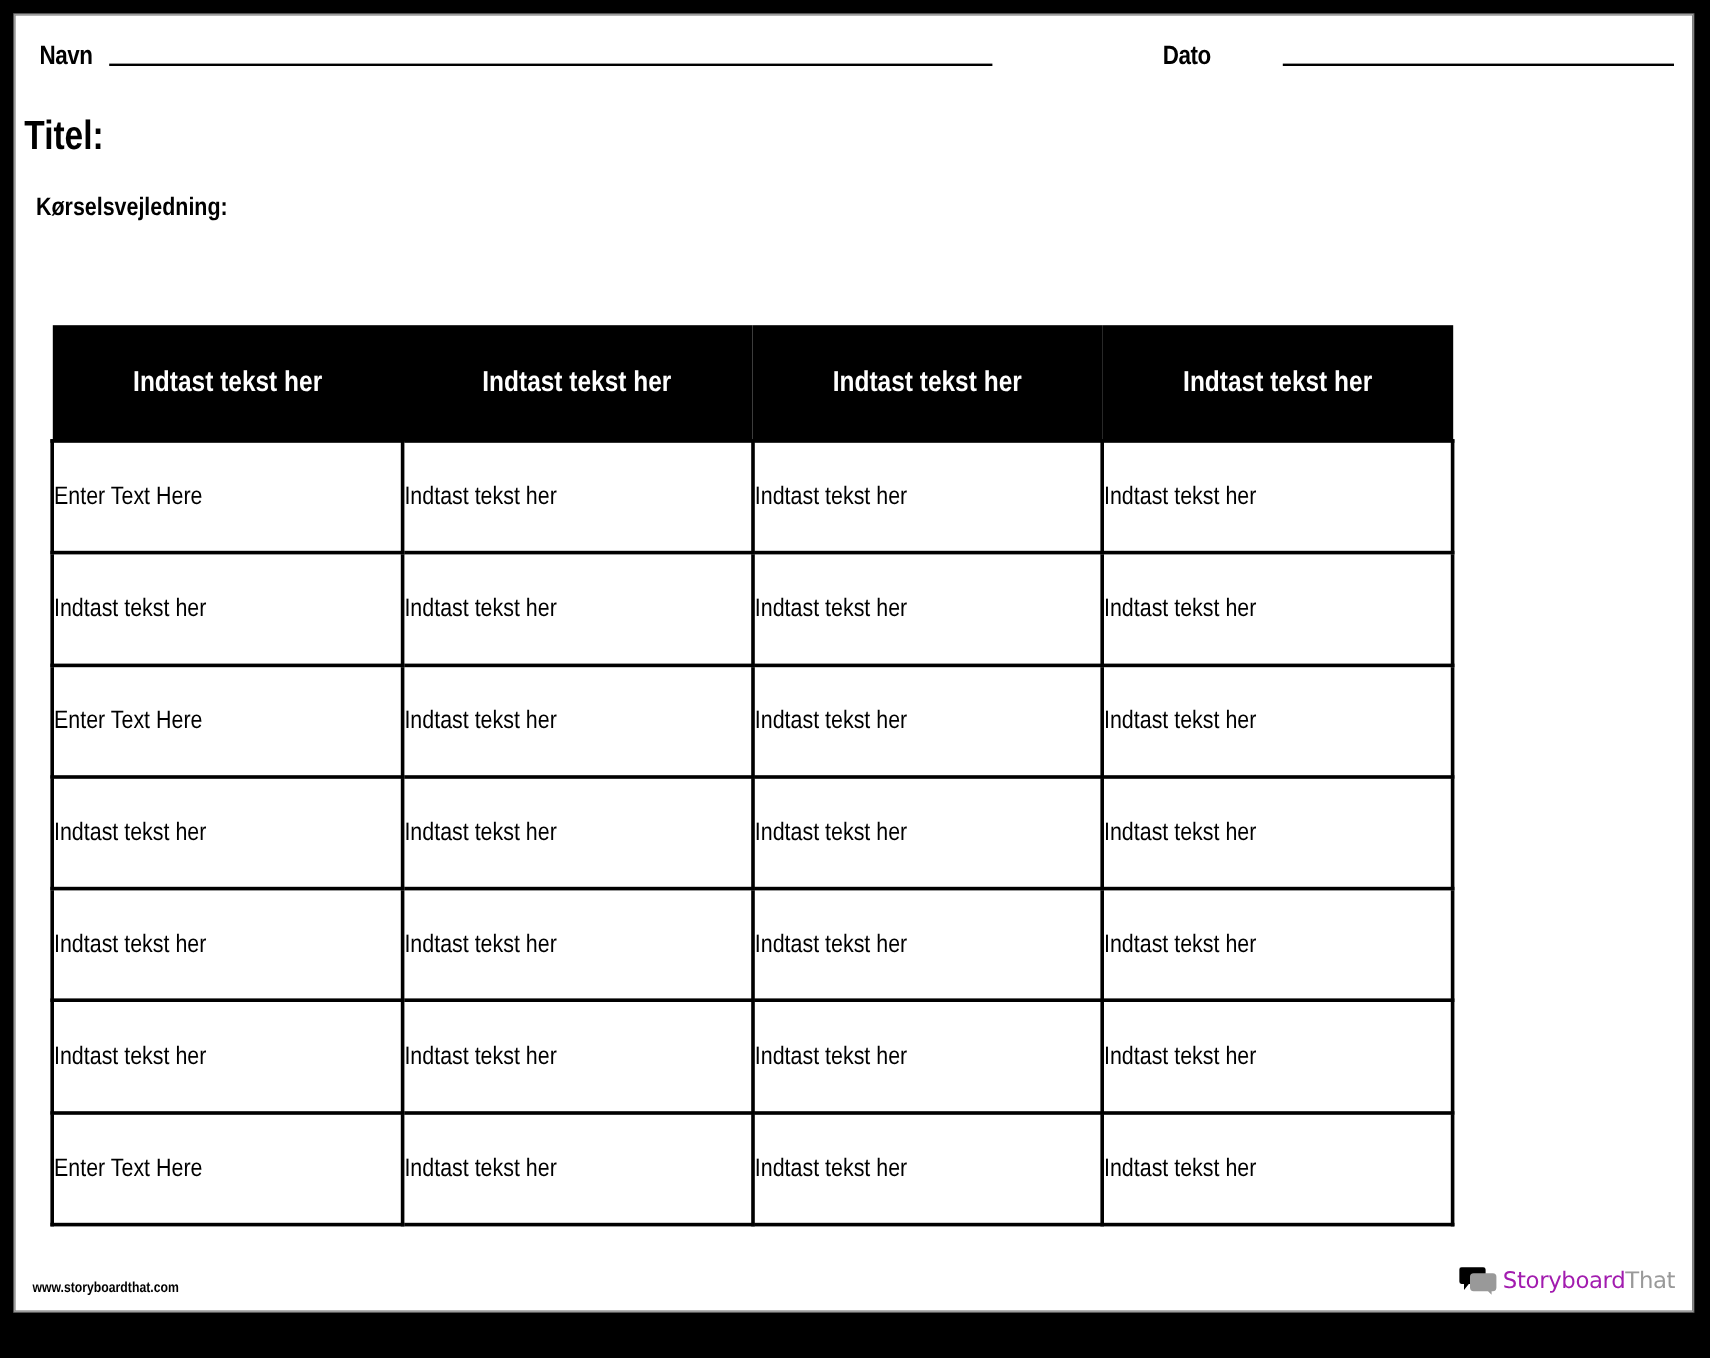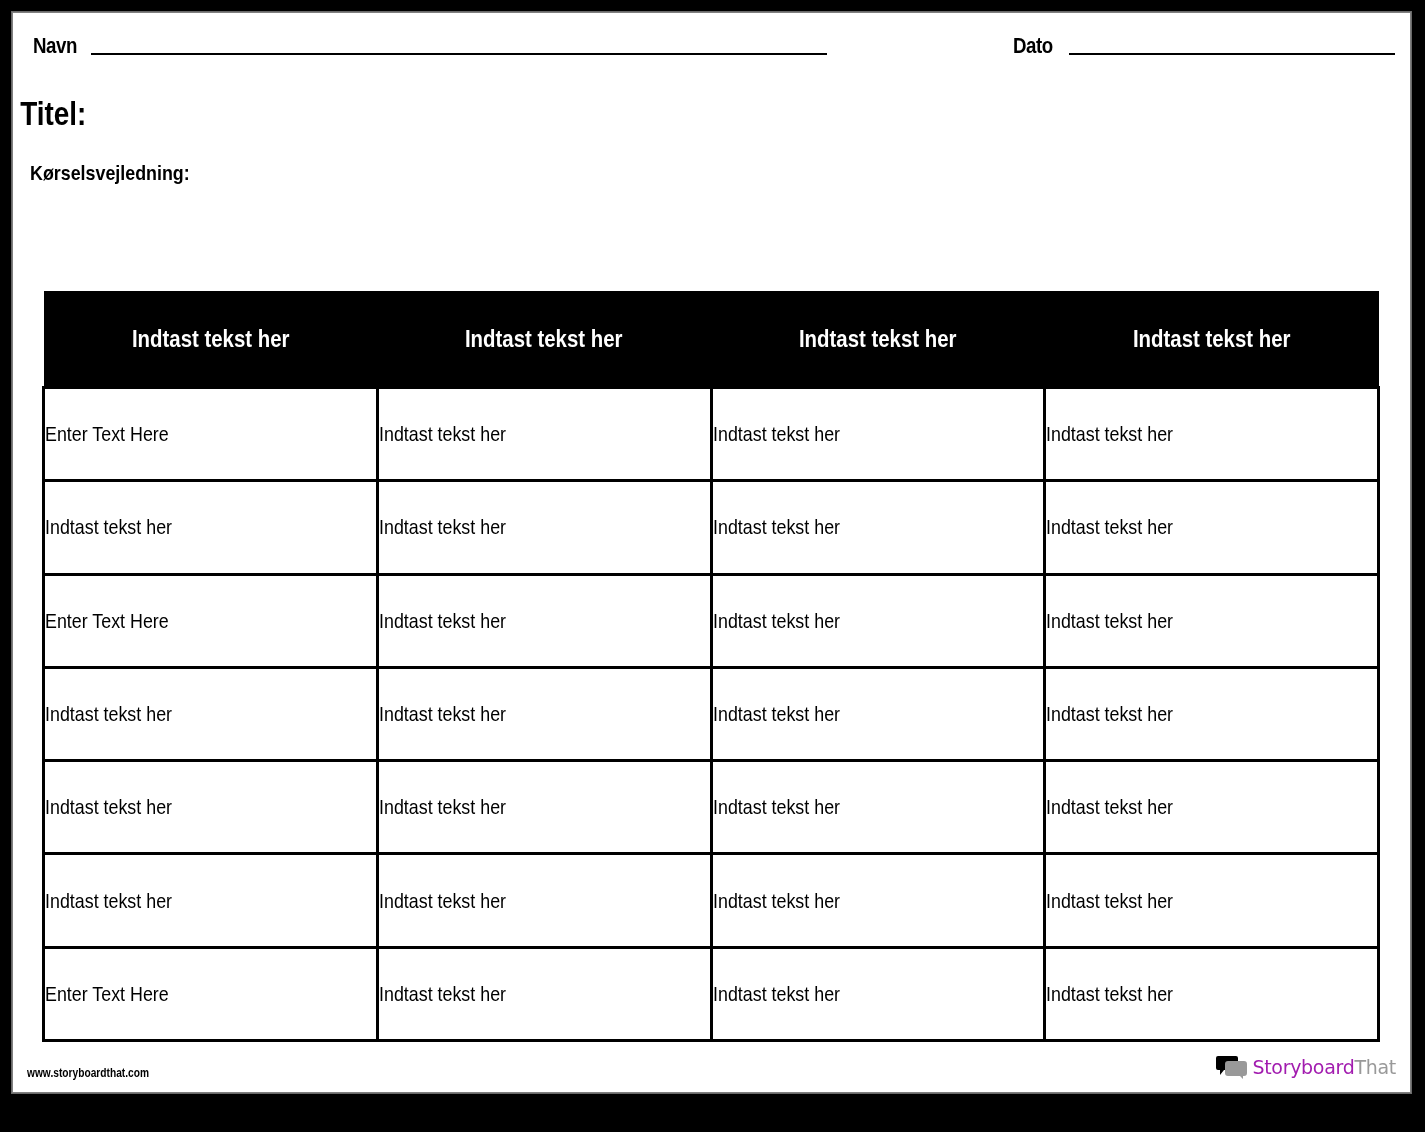--- a/index.html
+++ b/index.html
@@ -37,21 +37,21 @@
       transform-origin: left bottom;
       line-height: 26px;
     }
     .field-line {
       position: absolute;
       height: 0;
       border-bottom: 2px solid #000;
     }
     .name-field { left: 20px; }
     .name-line { left: 78px; top: 40px; width: 736px; }
-    .date-field { left: 1000px; }
+    .date-field { left: 956px; }
     .date-line { left: 1056px; top: 40px; width: 326px; }
 
     .title {
       position: absolute;
       top: 80px;
       left: 0;
       width: 1397px;
       text-align: left;
       font-weight: bold;
       font-size: 34px;
@@ -69,25 +69,24 @@
       font-size: 21px;
       line-height: 26px;
       transform: scaleX(0.85);
       transform-origin: left center;
     }
 
     .grid {
       position: absolute;
       left: 29px;
       top: 258px;
-      width: 1338px;
+      width: 1170px;
       height: 751px;
       border-collapse: collapse;
       table-layout: fixed;
-      margin-top: 20px;
     }
     .grid th {
       background: #000;
       color: #fff;
       height: 95px;
       font-size: 24px;
       font-weight: bold;
       text-align: center;
       padding: 0;
       border: 0;

